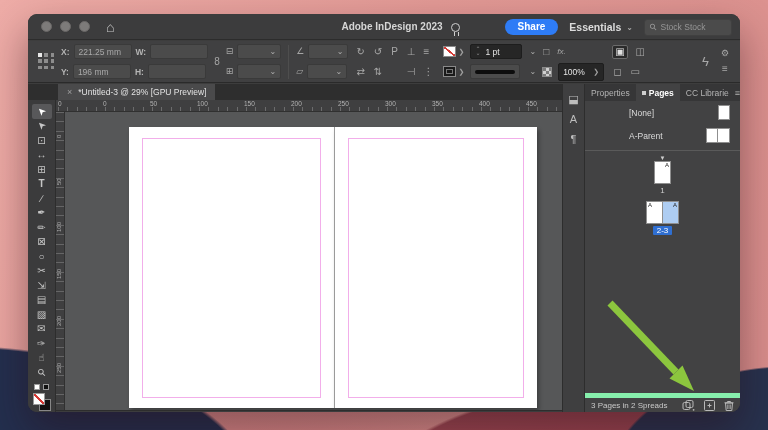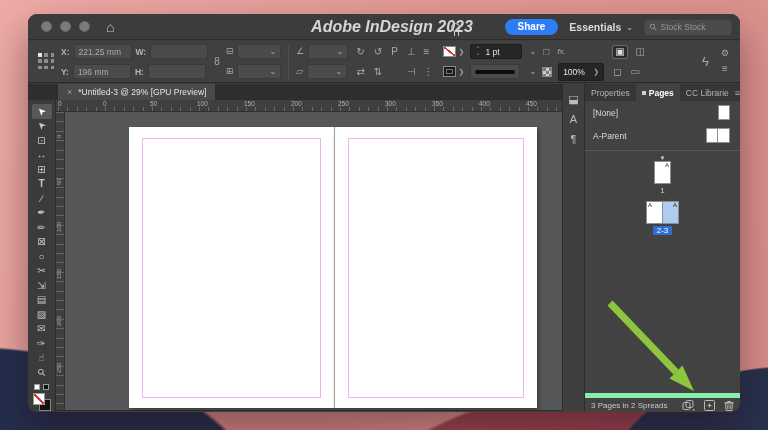--- a/index.html
+++ b/index.html
@@ -19,22 +19,22 @@
     background:#3d3d3d; border-radius:9px; overflow:hidden;
     box-shadow:0 18px 40px rgba(40,10,20,.45);
     color:#c9c9c9;
   }
   
   .titlebar { position:absolute; left:0; top:0; width:100%; height:26px;
     background:#3c3c3d; border-bottom:1px solid #2c2c2c; display:flex; align-items:center; }
   .lights { display:flex; gap:8px; margin-left:13px; }
   .light { width:11px; height:11px; border-radius:50%; background:#7d7b7a; border:1px solid #6a6867; }
   .home { margin-left:16px; font-size:14px; color:#c4c4c4; line-height:1; }
-  .win-title { position:absolute; left:16px; right:0; text-align:center; font-size:16px;
-    font-weight:bold; color:#d6d6d6; pointer-events:none;font-style:italic; }
+  .win-title { position:absolute; left:16px; right:0; text-align:center; font-size:10px;
+    font-weight:bold; color:#d6d6d6; pointer-events:none; }
   .tb-right { position:absolute; right:8px; top:0; height:26px; display:flex; align-items:center; gap:11px; }
   .bulb { width:9px; height:9px; border:1.4px solid #cfcfcf; border-radius:50%; position:relative; margin-right:34px; }
   .bulb:after { content:""; position:absolute; left:2px; top:8px; width:3px; height:4px; border-left:1.4px solid #cfcfcf; border-right:1.4px solid #cfcfcf; }
   .share { background:#2e7cf6; color:#fff; font-size:10px; font-weight:bold;
     padding:2px 13px 3px; border-radius:10px; }
   .workspace { font-size:10.5px; font-weight:bold; color:#dcdcdc; display:flex; align-items:center; gap:5px; }
   .chev { font-size:8px; color:#b0b0b0; }
   .stock { width:88px; height:17px; background:#4b4b4b; border:1px solid #404040; border-radius:3px;
     display:flex; align-items:center; gap:4px; padding:0 5px; }
   .stock .mag { font-size:9px; color:#9b9b9b; transform:rotate(-45deg); }
@@ -117,21 +117,21 @@
   .dockstrip { position:absolute; left:534px; top:70px; width:22px; height:328px; background:#3f3f40;
     border-left:1px solid #2d2d2d; display:flex; flex-direction:column; align-items:center; gap:9px; padding-top:10px; }
   .dockicon { font-size:11px; color:#bdbdbd; line-height:1; }
   .panel { position:absolute; left:556px; top:70px; width:156px; height:328px; background:#424243;
     border-left:1px solid #2d2d2d; }
   .ptabs { display:flex; align-items:center; height:17px; background:#363637; font-size:8.5px; color:#b4b4b4; }
   .ptab { padding:0 6px; height:100%; display:flex; align-items:center; gap:3px; white-space:nowrap; }
   .ptab.active { background:#424243; color:#fff; font-weight:bold; }
   .ptab .dot { width:4px; height:4px; background:#cfcfcf; }
   .ptabs .menu { margin-left:auto; margin-right:4px; font-size:9px; color:#b4b4b4; }
-  .parentrow { display:flex; align-items:center; height:23px; padding:0 10px 0 8px; font-size:8.5px; color:#dcdcdc; }
+  .parentrow { display:flex; align-items:center; height:23px; padding:0 10px 0 8px; font-size:8.5px; color:#dcdcdc;margin-left:36px; }
   .parentrow .thumbs { margin-left:auto; display:flex; }
   .pthumb { width:12px; height:15px; background:#fff; border:1px solid #8f8f8f; }
   .pthumb + .pthumb { border-left:none; }
   .pdivider { height:1px; background:#5a5a5a; margin:3px 0 2px; }
   .pagescol { display:flex; flex-direction:column; align-items:center; padding-top:2px; }
   .sectri { font-size:6px; color:#cfcfcf; line-height:1; }
   .bigthumb { position:relative; width:17px; height:23px; background:#fff; border:1px solid #8f8f8f; }
   .bigthumb .pl { position:absolute; font-size:6px; color:#222; top:0; line-height:1.2; }
   .pl.tr { right:1px; } .pl.tl { left:1px; }
   .bigthumb.selblue { background:#aecdf2; }

